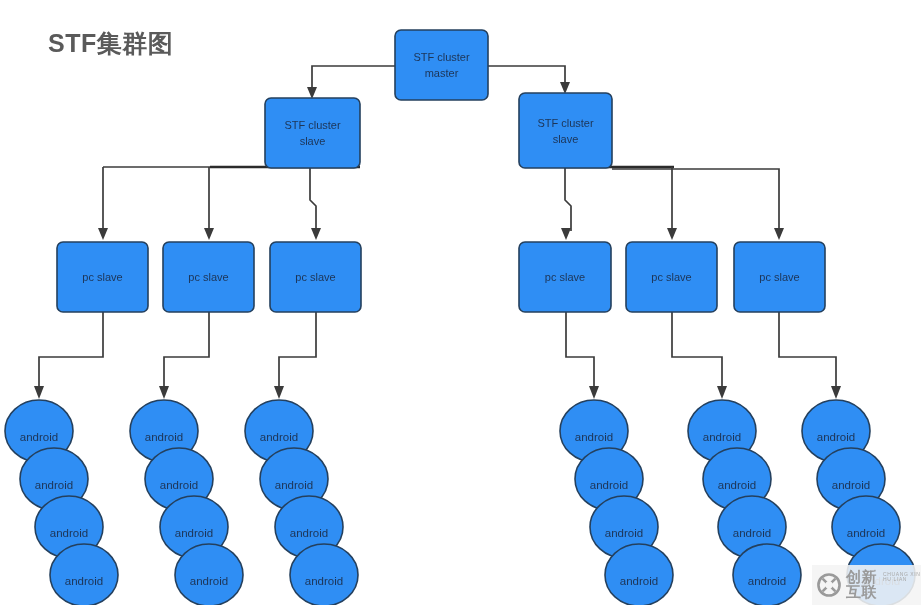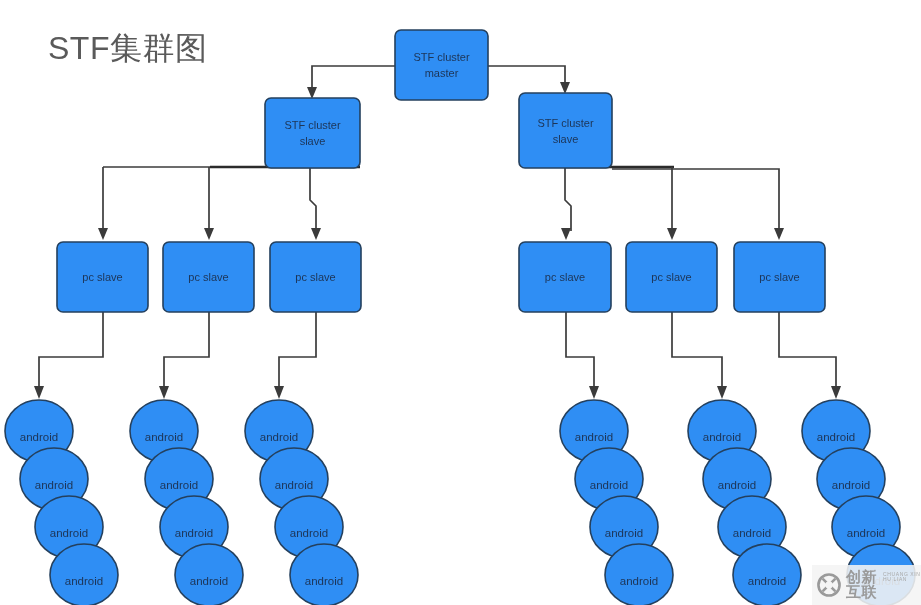--- a/index.html
+++ b/index.html
@@ -67,25 +67,26 @@
     fill: none;
   }
   .arrow-head {
     fill: #3b3b3b;
   }
   .diagram-title {
     position: absolute;
     left: 48px;
     top: 27px;
     font-family: "Liberation Sans", "DejaVu Sans", sans-serif;
-    font-size: 32px;
+    font-size: 25px;
     color: #5a5a5a;
     letter-spacing: 0.5px;
     white-space: nowrap;
     user-select: none;
+    font-weight: bold;
   }
   #watermark {
     position: absolute;
     left: 812px;
     top: 565px;
     width: 109px;
     height: 40px;
     background: rgba(244,244,244,0.88);
     display: flex;
     align-items: center;

